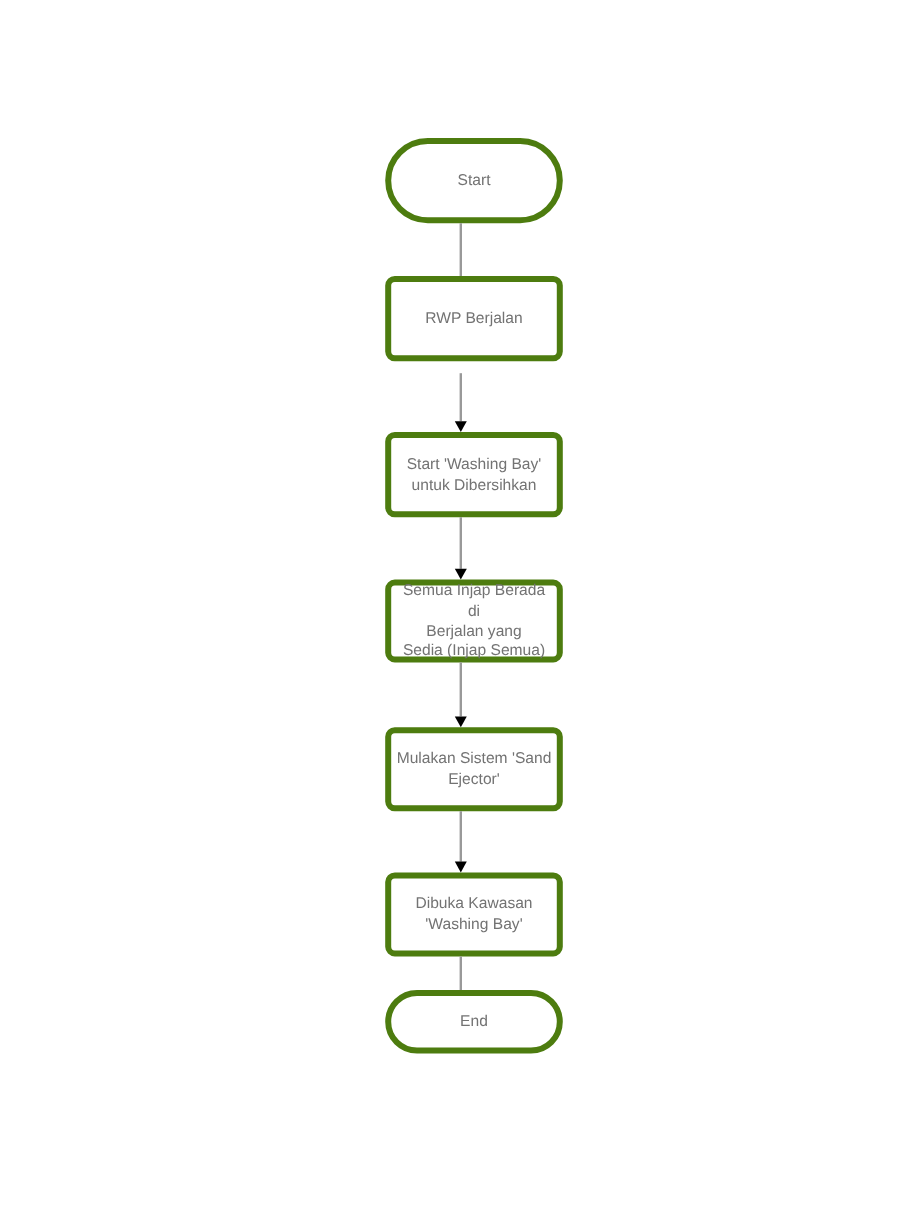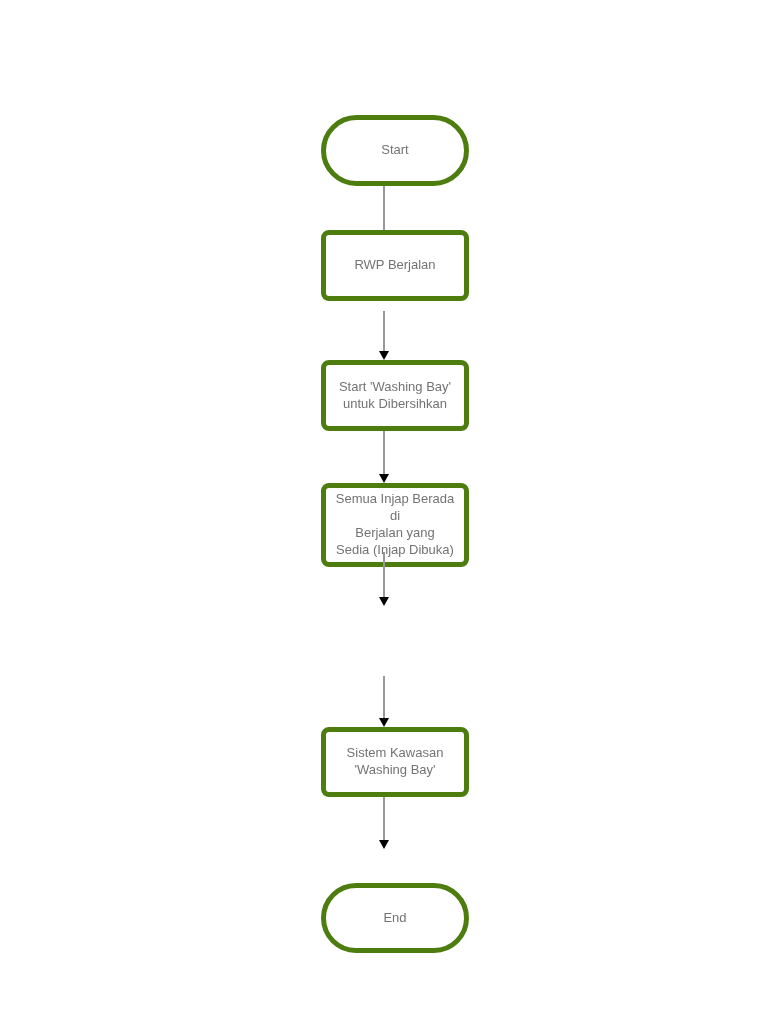--- a/index.html
+++ b/index.html
@@ -34,24 +34,24 @@
   }
   .terminator { border-radius: 36px; }
   .process { border-radius: 8px; }
   .lbl { display: block; width: 100%; }
   .line { display: block; }
   .it { }
 
   #n-start   { top: 115px; height: 71px; }
   #n-rwp     { top: 230px; height: 71px; }
   #n-pilih   { top: 360px; height: 71px; }
-  #n-semua   { top: 483px; height: 84px; }
+  #n-semua   { top: 483px; height: 69px; }
   #n-mulakan { top: 606px; height: 70px; }
   #n-tukar   { top: 727px; height: 70px; }
-  #n-end     { top: 883px; height: 70px; }
+  #n-end     { top: 825px; height: 53px; }
 
   .connector {
     position: absolute;
     left: 383px;
     width: 2px;
     background: #999999;
   }
   .arrowhead {
     position: absolute;
     bottom: -9px;
@@ -99,36 +99,39 @@
   </div>
 
   <div class="connector" id="c3">
     <span class="arrowhead"></span>
   </div>
 
   <div class="node process" id="n-semua">
     <span class="lbl">
       <span class="line">Semua Injap Berada di</span>
       <span class="line">Berjalan yang</span>
-      <span class="line">Sedia (Injap Dibuka)</span>
+      <span class="line">Sedia (Injap Semua)</span>
     </span>
   </div>
 
   <div class="connector" id="c4">
     <span class="arrowhead"></span>
   </div>
 
+  <div class="node process" id="n-mulakan">
+    <span class="lbl"><span>Mulakan Sistem </span><span class="it">'Sand Ejector'</span></span>
+  </div>
 
   <div class="connector" id="c5">
     <span class="arrowhead"></span>
   </div>
 
   <div class="node process" id="n-tukar">
     <span class="lbl">
-      <span class="line">Sistem Kawasan</span>
+      <span class="line">Dibuka Kawasan</span>
       <span class="line it">'Washing Bay'</span>
     </span>
   </div>
 
   <div class="connector" id="c6">
     <span class="arrowhead"></span>
   </div>
 
   <div class="node terminator" id="n-end">
     <span class="lbl">End</span>

